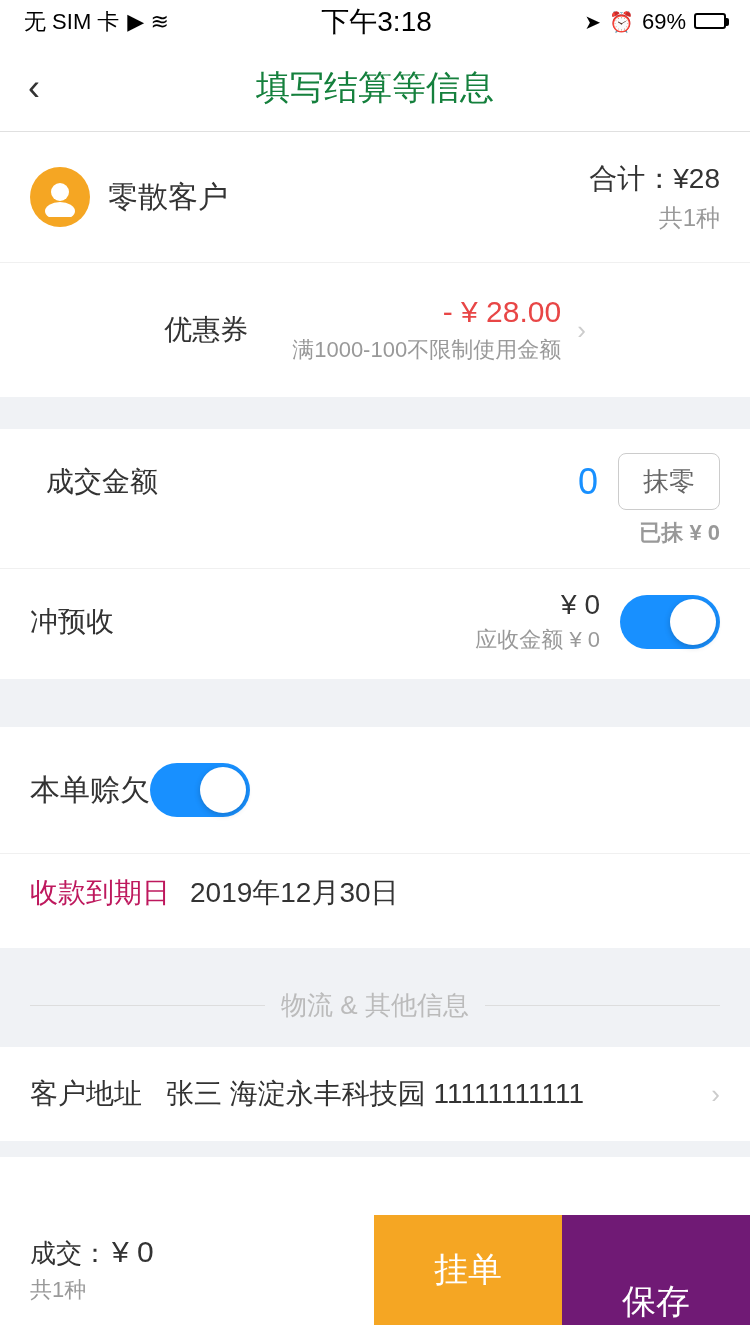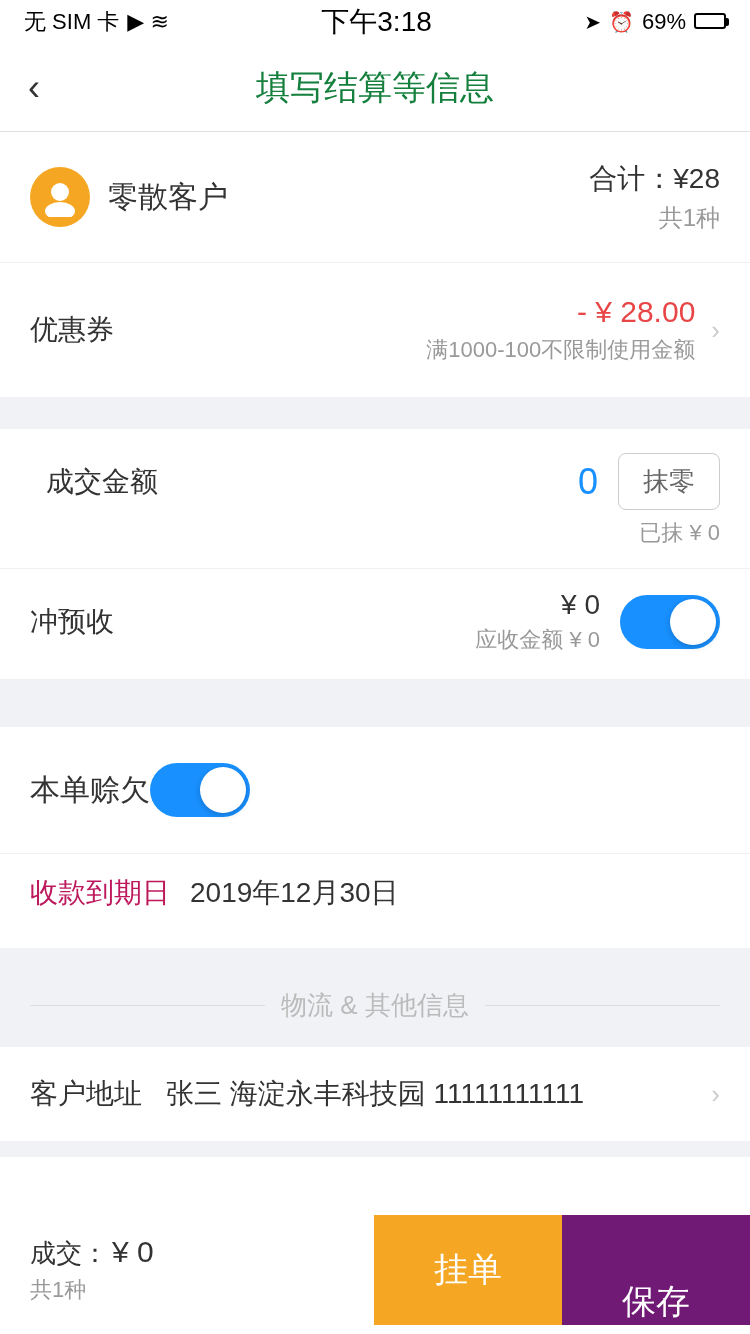--- a/index.html
+++ b/index.html
@@ -105,21 +105,21 @@
     .total-count {
       font-size: 24px;
       color: #999;
       margin-top: 4px;
     }
 
     
     .row-item {
       display: flex;
       align-items: center;
-      justify-content: space-between;
+      justify-content: center;
       padding: 32px 30px;
       background: #fff;
       border-top: 1px solid #f0f0f0;
     }
     .row-label {
       font-size: 28px;
       color: #333;
       min-width: 120px;
     }
     .row-right {
@@ -161,20 +161,21 @@
     .amount-value {
       font-size: 36px;
       color: #1890ff;
       font-weight: 500;
     }
     .amount-sub {
       font-size: 22px;
       color: #999;
       padding: 0 30px 20px;
       background: #fff;
+      font-weight: bold;
     }
     .round-btn {
       border: 1px solid #ccc;
       border-radius: 8px;
       padding: 10px 24px;
       font-size: 26px;
       color: #666;
       background: #fff;
       cursor: pointer;
     }

